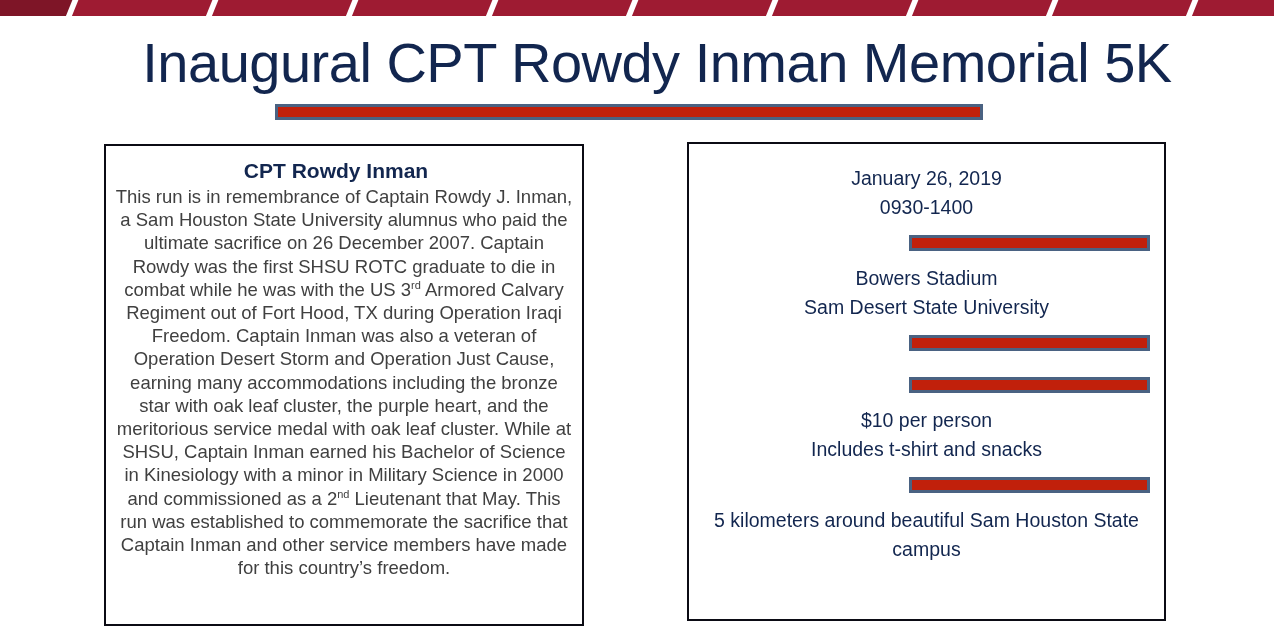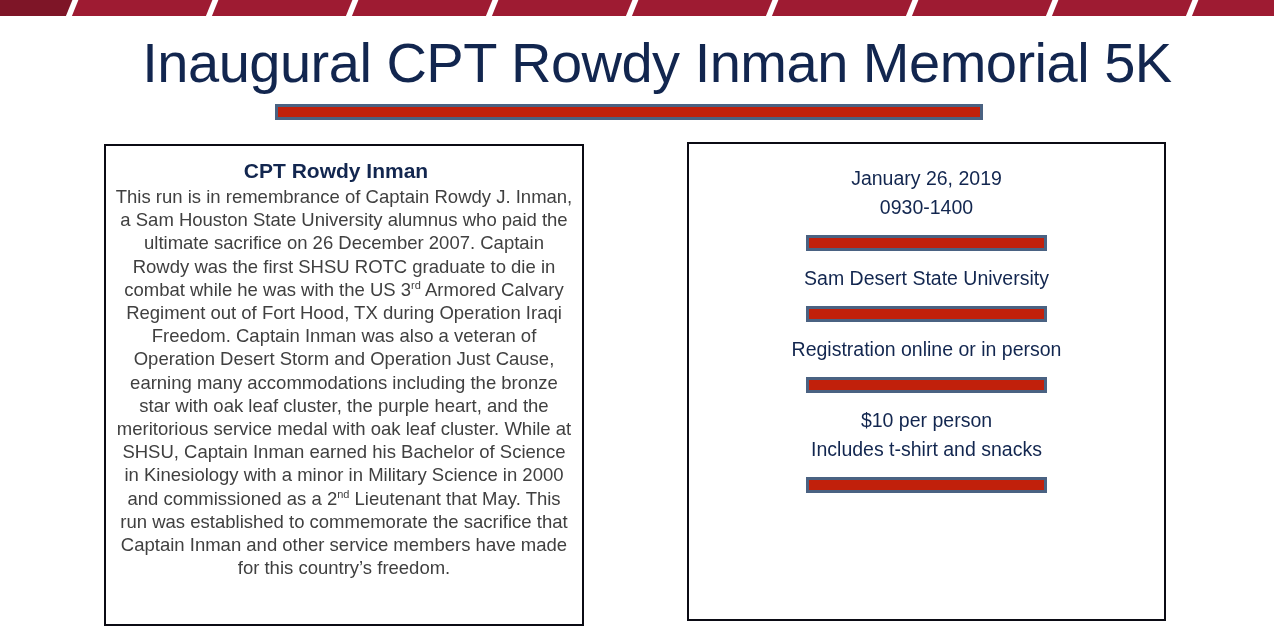--- a/index.html
+++ b/index.html
@@ -106,21 +106,21 @@
     font-size: 11px;
     vertical-align: super;
     line-height: 0;
   }
 
   
   .right-inner {
     padding: 20px 14px 0 14px;
     display: flex;
     flex-direction: column;
-    align-items: center;
+    align-items: flex-end;
   }
   .right-line {
     text-align: center;
     font-size: 19.5px;
     line-height: 29px;
     color: #12264F;
     width: 100%;
   }
   .bar-inline {
     width: 241px;
@@ -150,21 +150,22 @@
 <div class="box box-left">
   <div class="box-heading">CPT Rowdy Inman</div>
   <div class="box-body"><span>This run is in remembrance of Captain Rowdy J. Inman, a Sam Houston State University alumnus who paid the ultimate sacrifice on 26 December 2007. Captain Rowdy was the first SHSU ROTC graduate to die in combat while he was with the US 3</span><sup>rd</sup><span> Armored Calvary Regiment out of Fort Hood, TX during Operation Iraqi Freedom. Captain Inman was also a veteran of Operation Desert Storm and Operation Just Cause, earning many accommodations including the bronze star with oak leaf cluster, the purple heart, and the meritorious service medal with oak leaf cluster. While at SHSU, Captain Inman earned his Bachelor of Science in Kinesiology with a minor in Military Science in 2000 and commissioned as a 2</span><sup>nd</sup><span> Lieutenant that May. This run was established to commemorate the sacrifice that Captain Inman and other service members have made for this country’s freedom.</span></div>
 </div>
 
 <div class="box box-right">
   <div class="right-inner">
     <div class="right-line">January 26, 2019</div>
     <div class="right-line">0930-1400</div>
     <div class="bar bar-inline"></div>
+    <div class="right-line">Bowers Stadium</div>
     <div class="right-line">Sam Desert State University</div>
     <div class="bar bar-inline"></div>
-    <div class="right-line">Registration online or in person</div>
     <div class="bar bar-inline"></div>
     <div class="right-line">$10 per person</div>
     <div class="right-line">Includes t-shirt and snacks</div>
     <div class="bar bar-inline"></div>
+    <div class="right-line">5 kilometers around beautiful Sam Houston State campus</div>
   </div>
 </div>
 
 </body></html>

